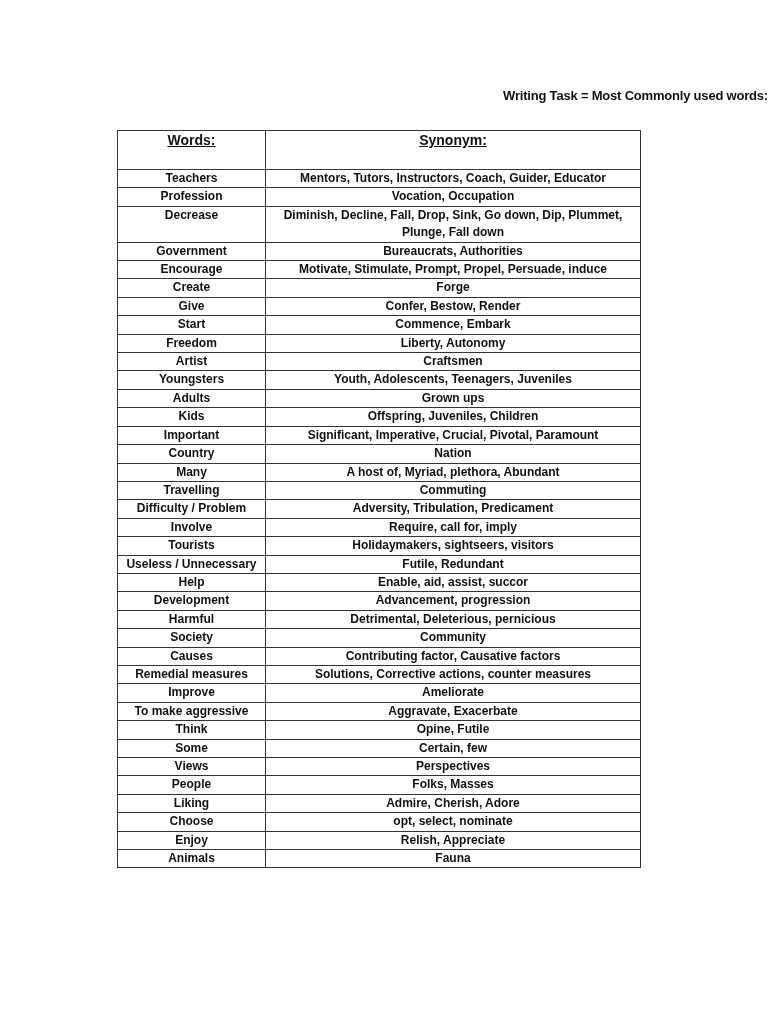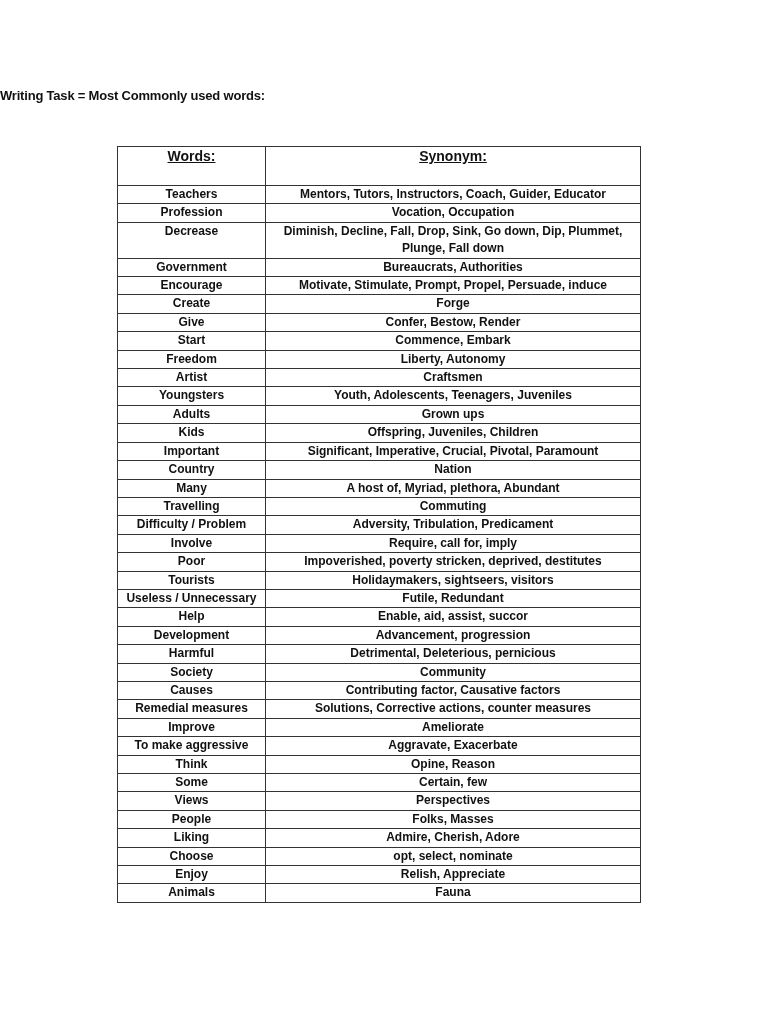--- a/index.html
+++ b/index.html
@@ -13,28 +13,28 @@
       position: relative;
       font-family: "Liberation Sans", "DejaVu Sans", sans-serif;
       color: #111111;
       overflow: hidden;
     }
     .doc-title {
       position: absolute;
       top: 88px;
       left: 0;
       width: 768px;
-      text-align: left;
+      text-align: right;
       font-size: 13px;
       font-weight: bold;
       letter-spacing: -0.2px;
     }
     table.syn-table {
       position: absolute;
-      top: 146px;
+      top: 130px;
       left: 117px;
       width: 523px;
       border-collapse: collapse;
       table-layout: fixed;
       font-size: 12px;
       font-weight: bold;
     }
     table.syn-table col.c-word { width: 148px; }
     table.syn-table col.c-syn { width: 375px; }
     table.syn-table th,
@@ -145,24 +145,20 @@
       </tr>
     <tr>
         <td>Difficulty / Problem</td>
         <td class="syn-cell">Adversity, Tribulation, Predicament</td>
       </tr>
     <tr>
         <td>Involve</td>
         <td class="syn-cell">Require, call for, imply</td>
       </tr>
     <tr>
-        <td>Poor</td>
-        <td class="syn-cell">Impoverished, poverty stricken, deprived, destitutes</td>
-      </tr>
-    <tr>
         <td>Tourists</td>
         <td class="syn-cell">Holidaymakers, sightseers, visitors</td>
       </tr>
     <tr>
         <td>Useless / Unnecessary</td>
         <td class="syn-cell">Futile, Redundant</td>
       </tr>
     <tr>
         <td>Help</td>
         <td class="syn-cell">Enable, aid, assist, succor</td>
@@ -190,21 +186,21 @@
     <tr>
         <td>Improve</td>
         <td class="syn-cell">Ameliorate</td>
       </tr>
     <tr>
         <td>To make aggressive</td>
         <td class="syn-cell">Aggravate, Exacerbate</td>
       </tr>
     <tr>
         <td>Think</td>
-        <td class="syn-cell">Opine, Reason</td>
+        <td class="syn-cell">Opine, Futile</td>
       </tr>
     <tr>
         <td>Some</td>
         <td class="syn-cell">Certain, few</td>
       </tr>
     <tr>
         <td>Views</td>
         <td class="syn-cell">Perspectives</td>
       </tr>
     <tr>

